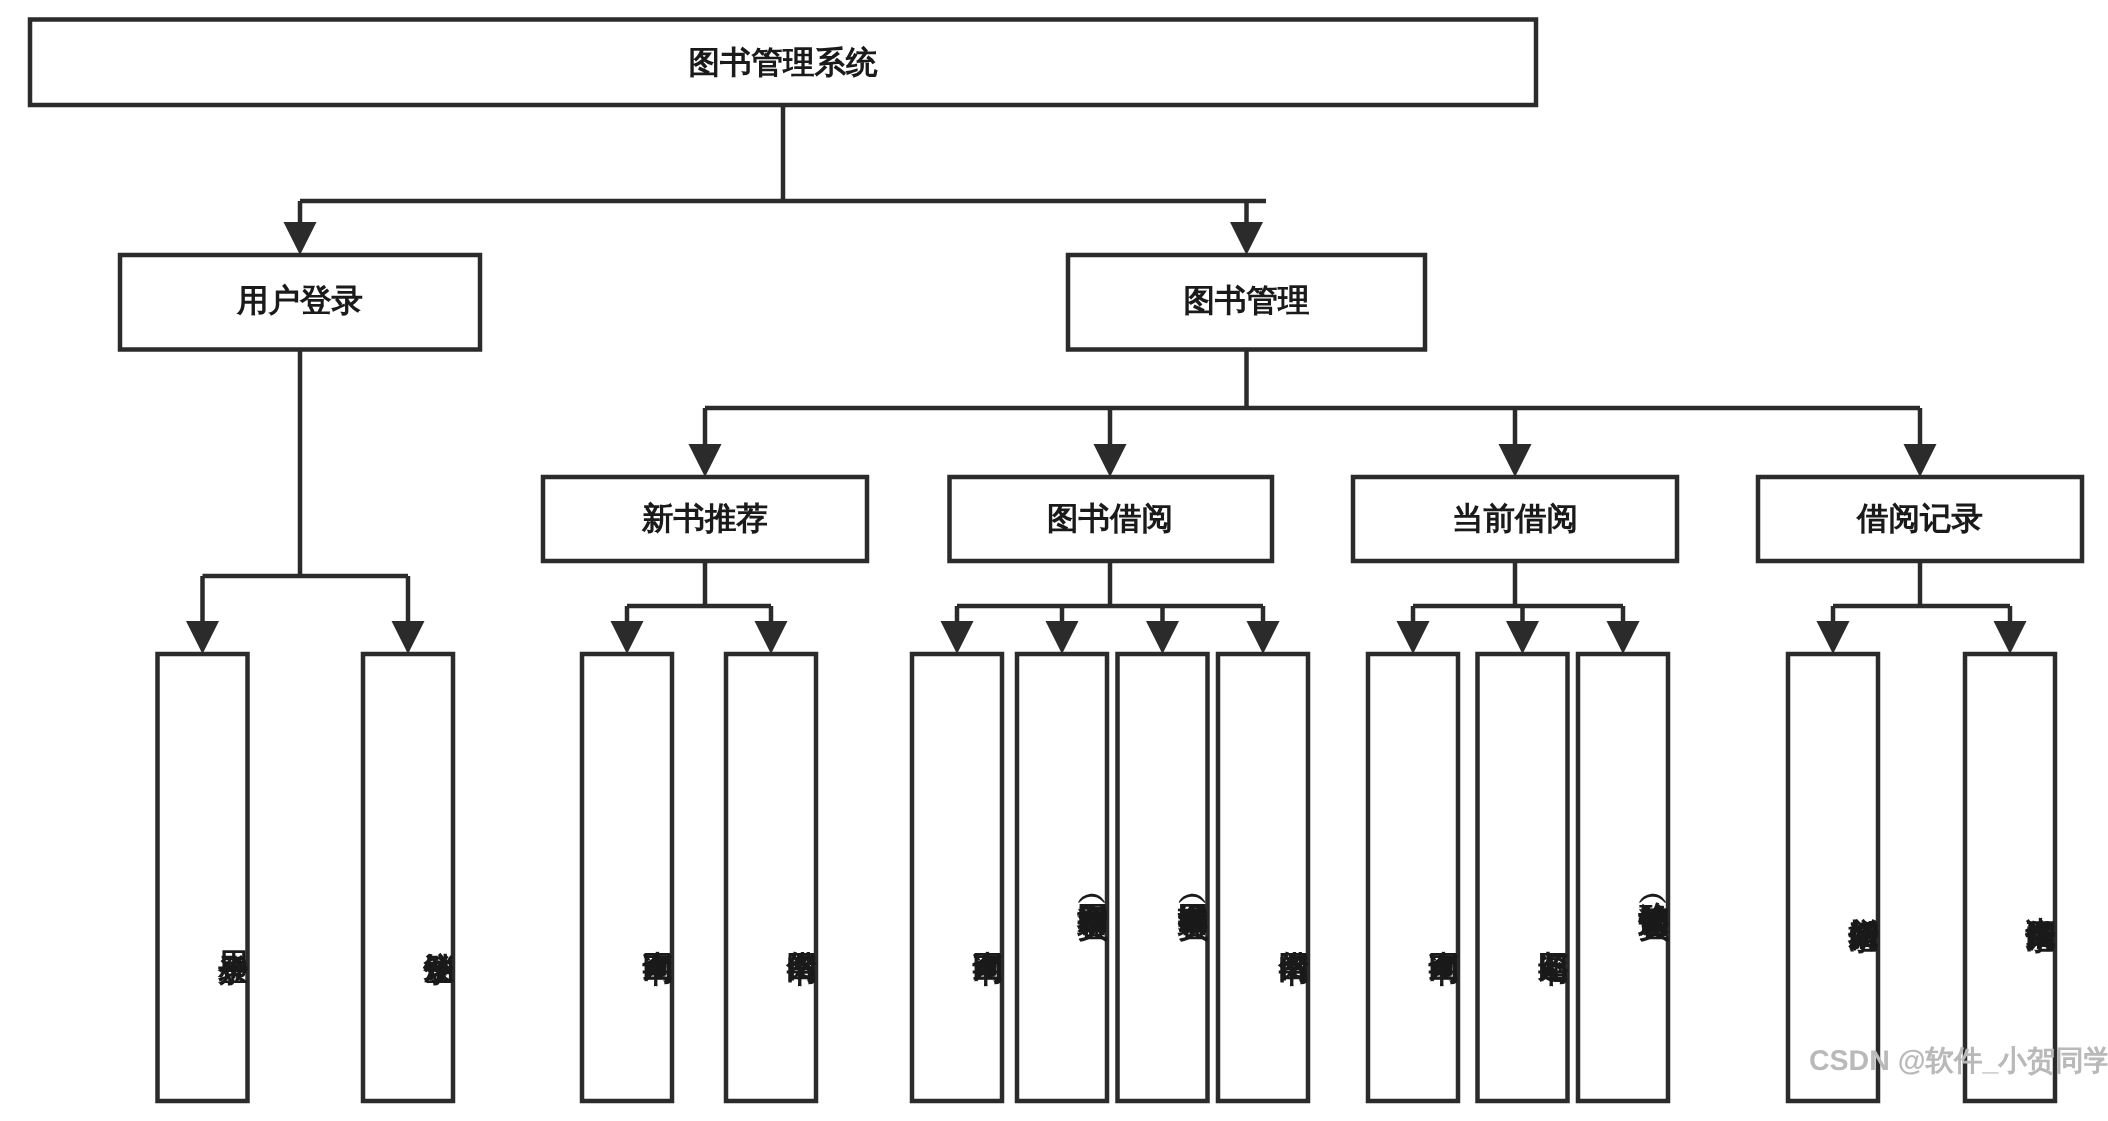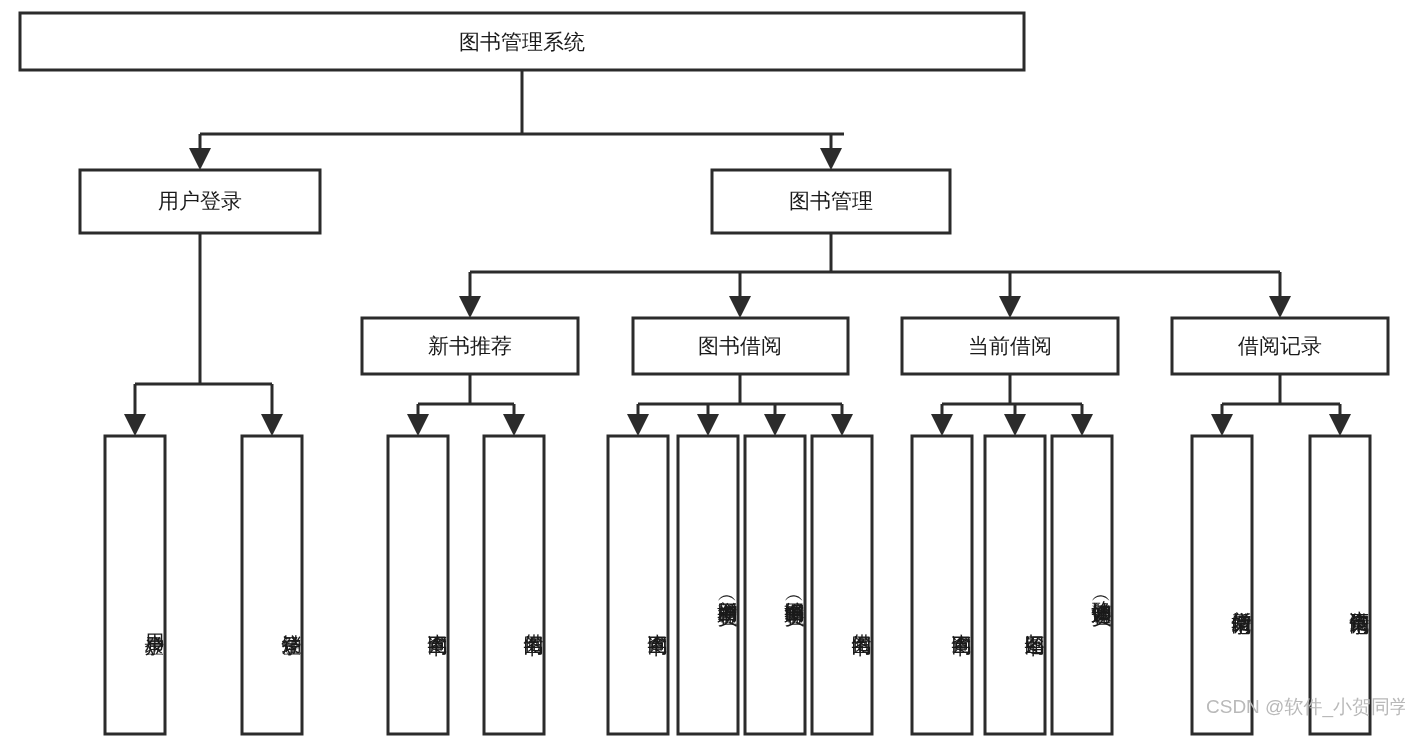--- a/index.html
+++ b/index.html
@@ -11,20 +11,21 @@
     width: 1405px;
     height: 747px;
     overflow: hidden;
     font-family: "Liberation Sans", "DejaVu Sans", sans-serif;
   }
   #diagram-root {
     position: relative;
     width: 1405px;
     height: 747px;
     background: #ffffff;
+    font-weight: bold;
   }
   svg#tree-svg {
     position: absolute;
     left: 0;
     top: 0;
     width: 1405px;
     height: 747px;
   }
   .node-rect {
     fill: #ffffff;

